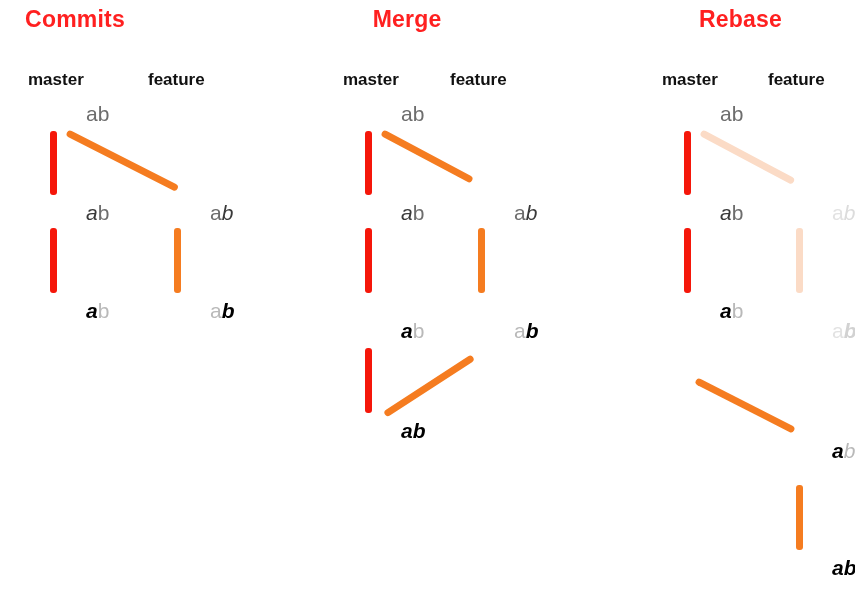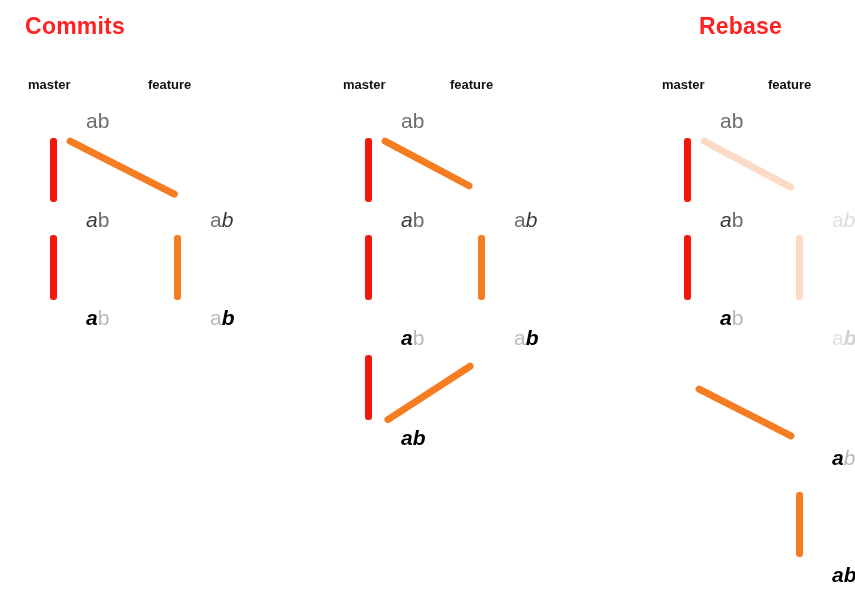--- a/index.html
+++ b/index.html
@@ -10,21 +10,21 @@
   body {
     width: 855px;
     height: 606px;
     position: relative;
     font-family: "Liberation Sans", sans-serif;
     overflow: hidden;
   }
 
   .panel {
     position: absolute;
-    top: 7px;
+    top: 0;
     height: 444px;
   }
   #panel-commits { left: 0px;   width: 300px; }
   #panel-merge   { left: 300px; width: 310px; }
   #panel-rebase  { left: 610px; width: 245px; }
 
   .panel-title {
     position: absolute;
     top: 6px;
     width: 100%;
@@ -34,21 +34,21 @@
     font-weight: 600;
     letter-spacing: 0.2px;
     white-space: nowrap;
   }
   #panel-commits .panel-title { left: -75px; }
   #panel-merge   .panel-title { left: -48px; }
   #panel-rebase  .panel-title { left: 8px; }
 
   .branch-header {
     position: absolute;
-    font-size: 13px;
+    font-size: 17px;
     font-weight: bold;
     color: #111111;
     white-space: nowrap;
   }
 
   .commit {
     position: absolute;
     font-size: 21px;
     white-space: nowrap;
     line-height: 1;
@@ -102,20 +102,21 @@
 
   <div class="commit" id="node-c-m1" style="left:42px; top:103px;"><span class="ch ch-plain">a</span><span class="ch ch-plain">b</span></div>
   <div class="commit" id="node-c-m2" style="left:42px; top:202px;"><span class="ch ch-ital">a</span><span class="ch ch-plain">b</span></div>
   <div class="commit" id="node-c-m3" style="left:42px; top:300px;"><span class="ch ch-bold">a</span><span class="ch ch-faint">b</span></div>
   <div class="commit" id="node-c-f1" style="left:166px; top:202px;"><span class="ch ch-plain">a</span><span class="ch ch-ital">b</span></div>
   <div class="commit" id="node-c-f2" style="left:166px; top:300px;"><span class="ch ch-faint">a</span><span class="ch ch-bold">b</span></div>
 </div>
 
 <div class="panel" id="panel-merge">
 
+  <div class="panel-title">Merge</div>
 
   <div class="branch-header" style="left:43px; top:70px;">master</div>
   <div class="branch-header" style="left:150px; top:70px;">feature</div>
 
   <div class="edge edge-v edge-red" style="left:65px; top:131px; height:64px;"></div>
   <div class="edge edge-v edge-red" style="left:65px; top:228px; height:65px;"></div>
   <div class="edge edge-v edge-red" style="left:65px; top:348px; height:65px;"></div>
 
   <div class="edge-diag edge-orange" style="left:82px; top:129px; width:102px; transform:rotate(28deg);"></div>
 

